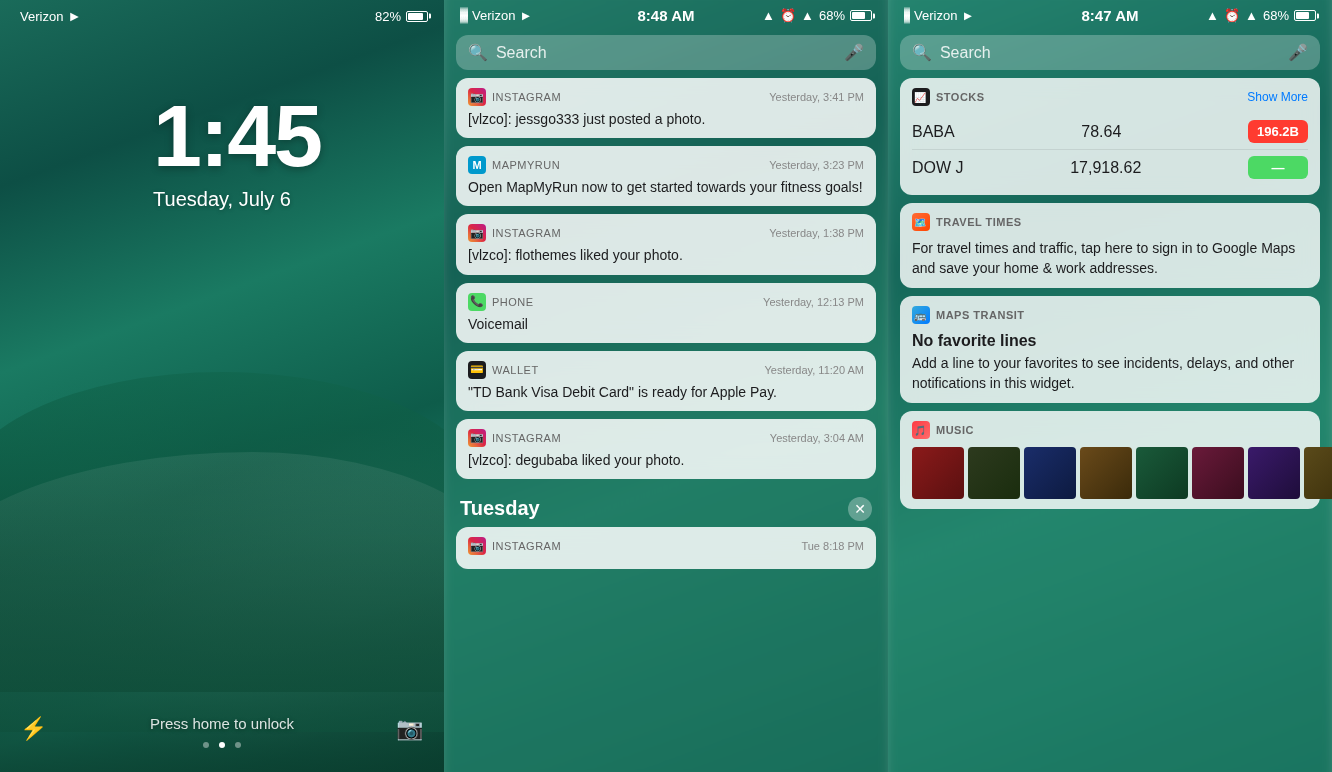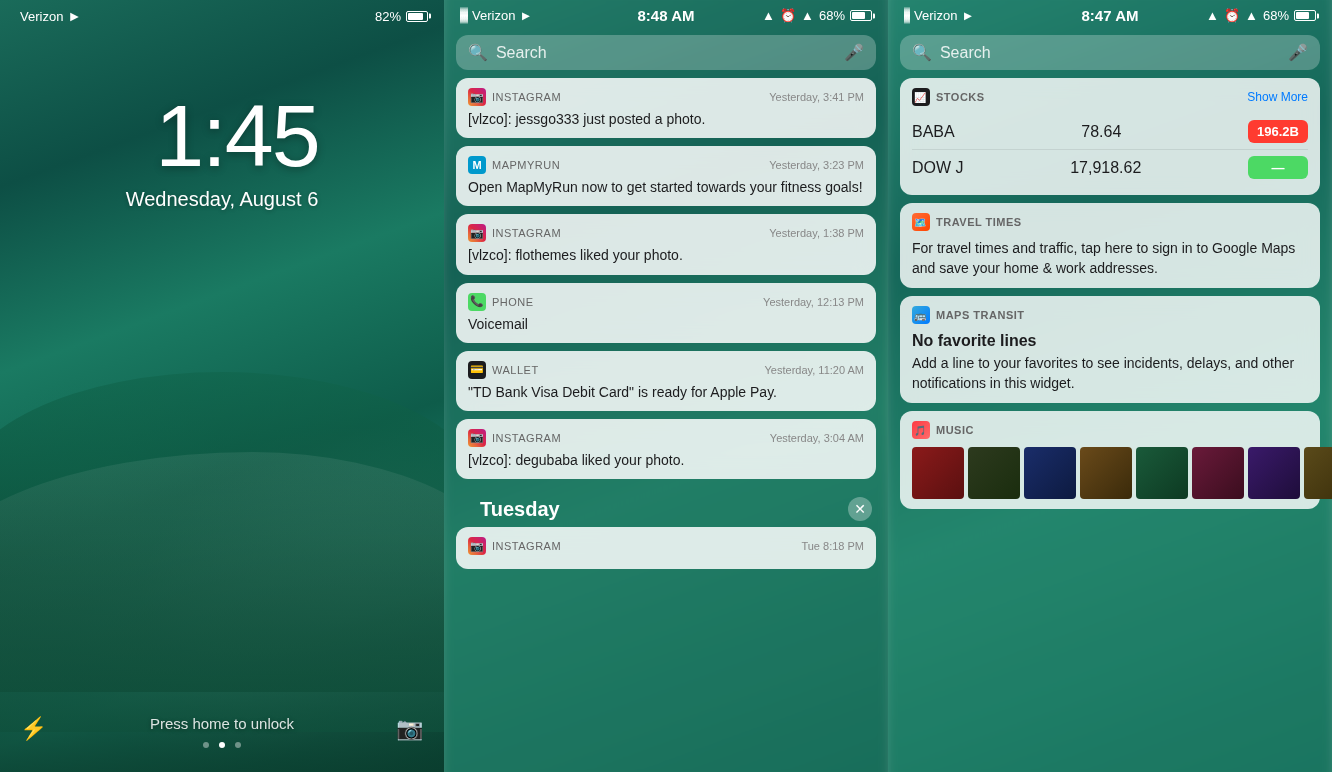--- a/index.html
+++ b/index.html
@@ -114,21 +114,21 @@
     }
     .lock-time {
       position: relative;
       z-index: 10;
       text-align: center;
       margin-top: 60px;
       color: white;
     }
     .lock-time-display {
       font-size: 88px;
-      font-weight: 400;
+      font-weight: 700;
       letter-spacing: -2px;
       line-height: 1;
       text-shadow: 0 2px 8px rgba(0,0,0,0.3);
       padding-left: 30px;
     }
     .lock-date {
       font-size: 20px;
       font-weight: 400;
       margin-top: 8px;
       text-shadow: 0 1px 4px rgba(0,0,0,0.3);
@@ -285,24 +285,23 @@
       color: #888;
     }
     .notif-body {
       font-size: 14px;
       color: #1c1c1e;
       line-height: 1.3;
     }
     .notif-body-bold { font-weight: 600; }
     .section-header {
       display: flex;
-      align-items: center;
+      align-items: flex-start;
       justify-content: space-between;
       padding: 10px 4px 6px;
-      margin-left: 20px;
     }
     .section-title {
       font-size: 20px;
       font-weight: 600;
       color: white;
     }
     .section-close {
       width: 24px;
       height: 24px;
       border-radius: 50%;
@@ -478,21 +477,21 @@
       <div class="battery-container">
         <div class="battery-body">
             <div class="battery-fill"></div>
           </div>
       </div>
     </div>
   </div>
 
   <div class="lock-time">
     <div class="lock-time-display">1:45</div>
-    <div class="lock-date">Wednesday, August 6</div>
+    <div class="lock-date">Tuesday, July 6</div>
   </div>
 
   <div class="lock-flashlight-icon">⚡</div>
   <div class="lock-home-text">Press home to unlock</div>
   <div class="lock-dots-indicator">
     <span class="indicator-dot inactive"></span>
     <span class="indicator-dot active"></span>
     <span class="indicator-dot inactive"></span>
   </div>
   <div class="lock-camera-icon">📷</div>

